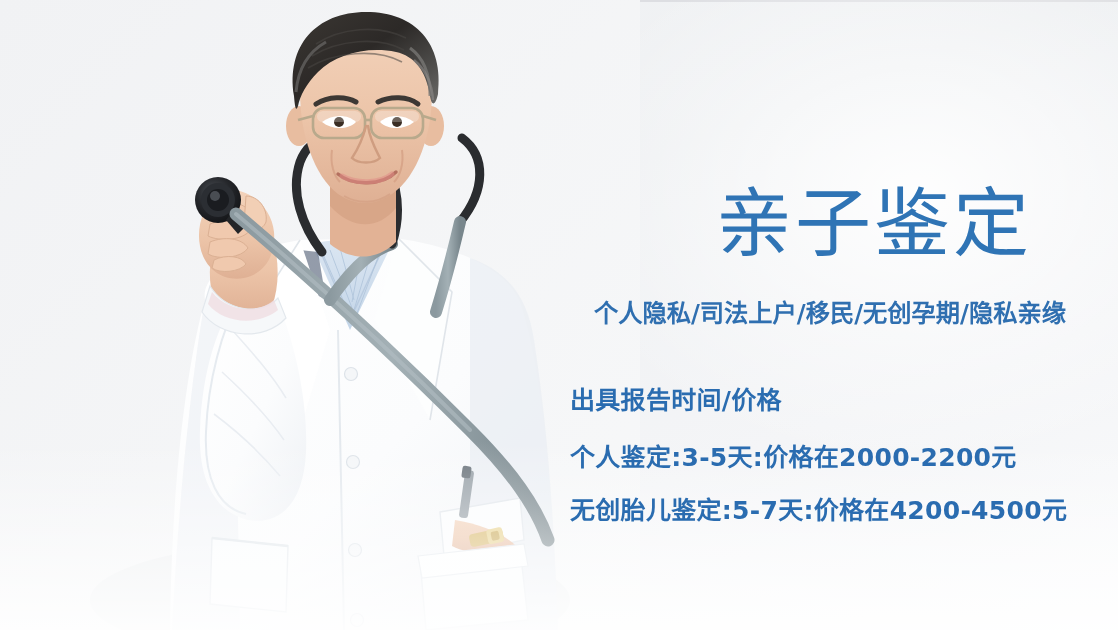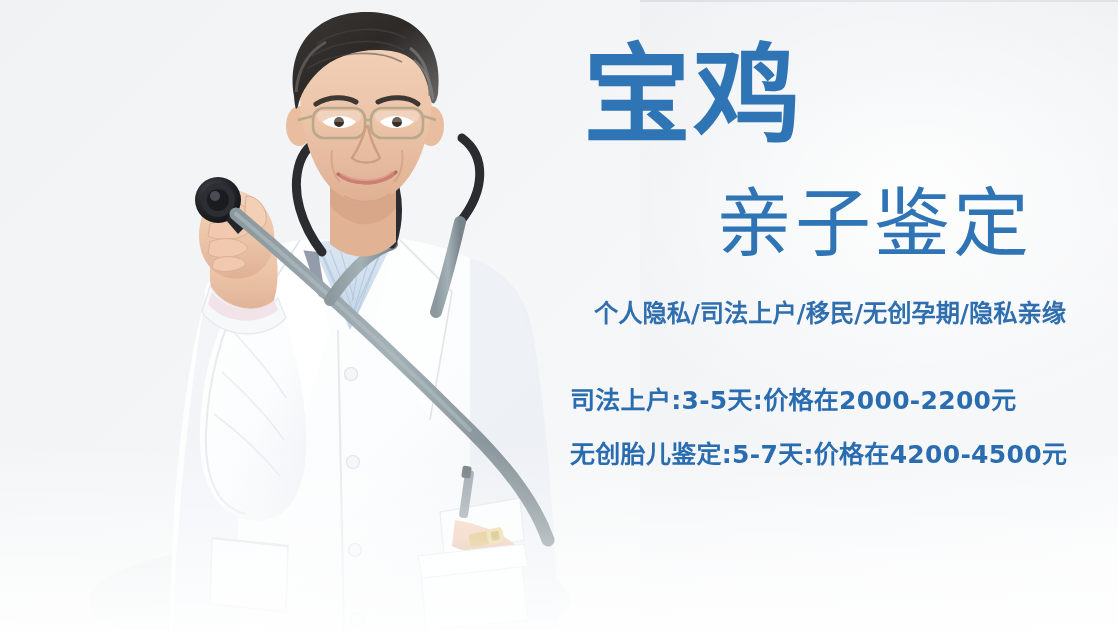--- a/index.html
+++ b/index.html
@@ -360,25 +360,25 @@
       <path d="M402 150 C 404 164, 400 176, 394 182" fill="none" stroke="#d5a084" stroke-width="2" opacity=".8"></path>
 
       <path d="M344 196 C 358 204, 376 204, 390 194" fill="none" stroke="#d39f83" stroke-width="2" opacity=".7"></path>
     </svg>
   </div>
 
   <div class="bg-bottom-fade"></div>
 
   <div class="headline-block">
 
-    <div class="title-city">宝鸡</div>
 
     <div class="title-service">亲子鉴定</div>
 
     <div class="subtitle-services">个人隐私/司法上户/移民/无创孕期/隐私亲缘</div>
 
     <div class="info-list">
-      <div class="info-line">司法上户:3-5天:价格在2000-2200元</div>
+      <div class="info-line lead">出具报告时间/价格</div>
+      <div class="info-line">个人鉴定:3-5天:价格在2000-2200元</div>
       <div class="info-line">无创胎儿鉴定:5-7天:价格在4200-4500元</div>
     </div>
 
   </div>
 </div>
 
 </body></html>

